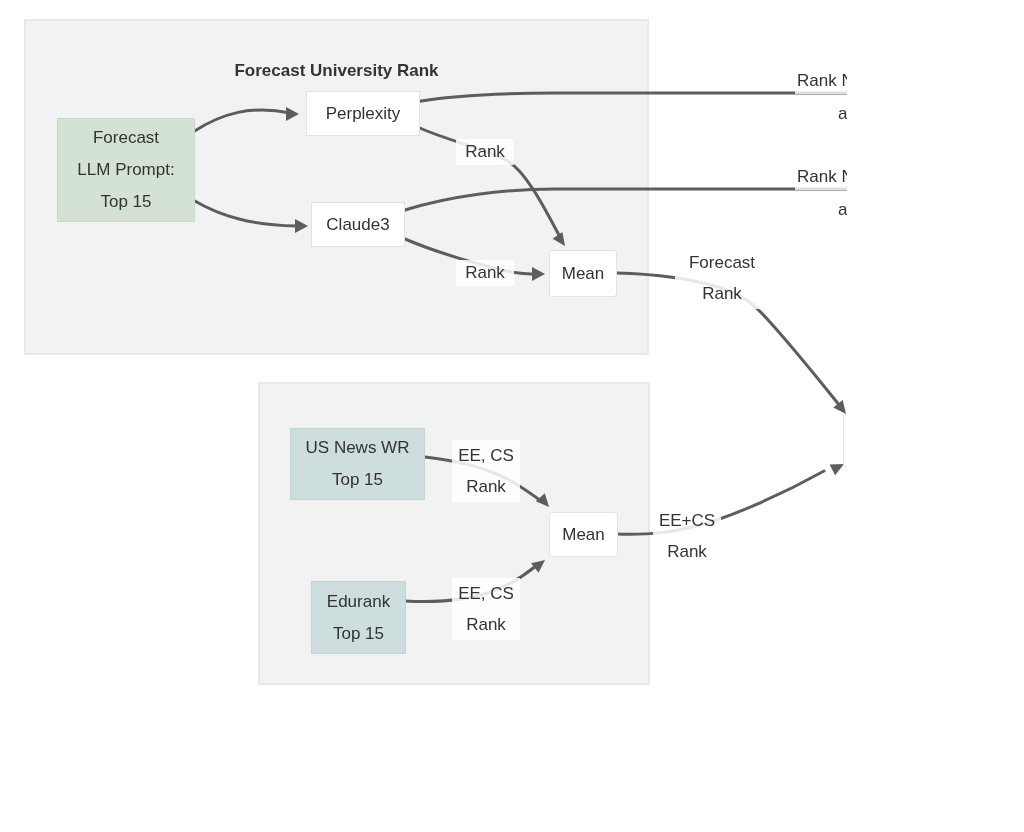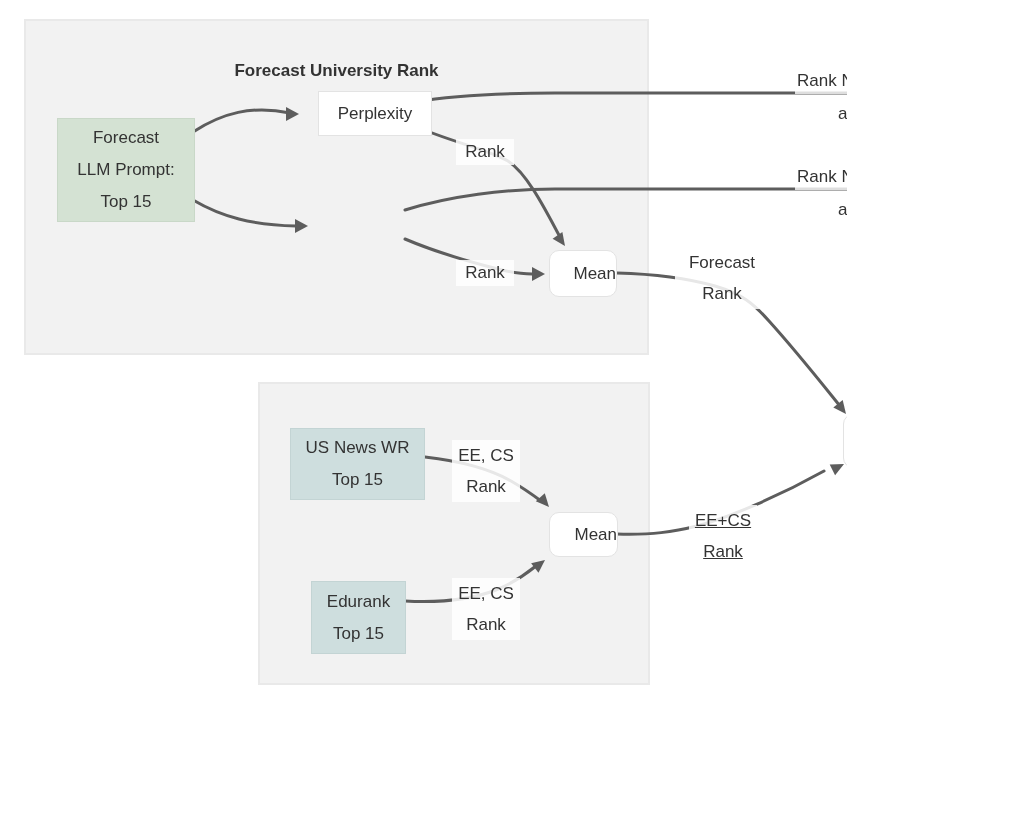--- a/index.html
+++ b/index.html
@@ -30,44 +30,44 @@
   #edges-svg path{ stroke:#5d5d5d; stroke-width:3; fill:none; stroke-linecap:round; }
   #edges-svg polygon{ fill:#5d5d5d; stroke:none; }
   .node{
     position:absolute; box-sizing:border-box; background:#ffffff;
     border:1px solid #e3e3e3; color:#333; font-size:17px;
     display:flex; flex-direction:column; align-items:center; justify-content:center;
     text-align:center; z-index:4; line-height:32px; white-space:nowrap;
   }
   .node.green{ background:#d4e2d3; border-color:#c9d8c8; }
   .node.teal{ background:#cedede; border-color:#c3d4d4; }
-  .node.rounded{ border-radius:10px;align-items:flex-end; }
+  .node.rounded{ border-radius:3px; }
   #node-source{ left:57px; top:118px; width:138px; height:104px; line-height:32px; }
-  #node-perplexity{ left:318px; top:91px; width:114px; height:45px; }
+  #node-perplexity{ left:306px; top:91px; width:114px; height:45px; }
   #node-claude{ left:311px; top:202px; width:94px; height:45px; }
   #node-mean-top{ left:549px; top:250px; width:68px; height:47px; }
   #node-usnews{ left:290px; top:428px; width:135px; height:72px; }
   #node-edurank{ left:311px; top:581px; width:95px; height:73px; }
   #node-mean-bottom{ left:549px; top:512px; width:69px; height:45px; }
   #node-clipped{ left:843px; top:414px; width:60px; height:54px; }
   .edge-label{
     position:absolute; font-size:17px; color:#333; text-align:center;
     background:rgba(255,255,255,0.85); line-height:31px; z-index:6; white-space:nowrap;
   }
   .edge-label.one-line{ line-height:26px; }
   .clip-label{
     position:absolute; font-size:17px; color:#333; line-height:26px;
     background:rgba(255,255,255,0.8); z-index:6; white-space:nowrap; padding:0 2px;
   }
   #lbl-rank-1{ left:456px; top:139px; width:58px; }
   #lbl-rank-2{ left:456px; top:260px; width:58px; }
   #lbl-forecast{ left:675px; top:247px; width:94px; }
   #lbl-eecs-1{ left:452px; top:440px; width:68px; }
   #lbl-eecs-2{ left:452px; top:578px; width:68px; }
-  #lbl-eepluscs{ left:689px; top:505px; width:68px;text-decoration:underline; }
+  #lbl-eepluscs{ left:653px; top:505px; width:68px; }
   #lbl-clip1-rank{ left:795px; top:68px; }
   #lbl-clip1-a{ left:836px; top:101px; }
   #lbl-clip2-rank{ left:795px; top:164px; }
   #lbl-clip2-a{ left:836px; top:197px; }
 </style>
 </head>
 <body>
 
 <div id="canvas">
   <div id="diagram-clip">
@@ -101,20 +101,23 @@
     <div class="node green" id="node-source">
       <span>Forecast</span>
       <span>LLM Prompt:</span>
       <span>Top 15</span>
     </div>
 
     <div class="node" id="node-perplexity">
       <span>Perplexity</span>
     </div>
 
+    <div class="node" id="node-claude">
+      <span>Claude3</span>
+    </div>
 
     <div class="node rounded" id="node-mean-top">
       <span>Mean</span>
     </div>
 
     <div class="node teal" id="node-usnews">
       <span>US News WR</span>
       <span>Top 15</span>
     </div>
 

